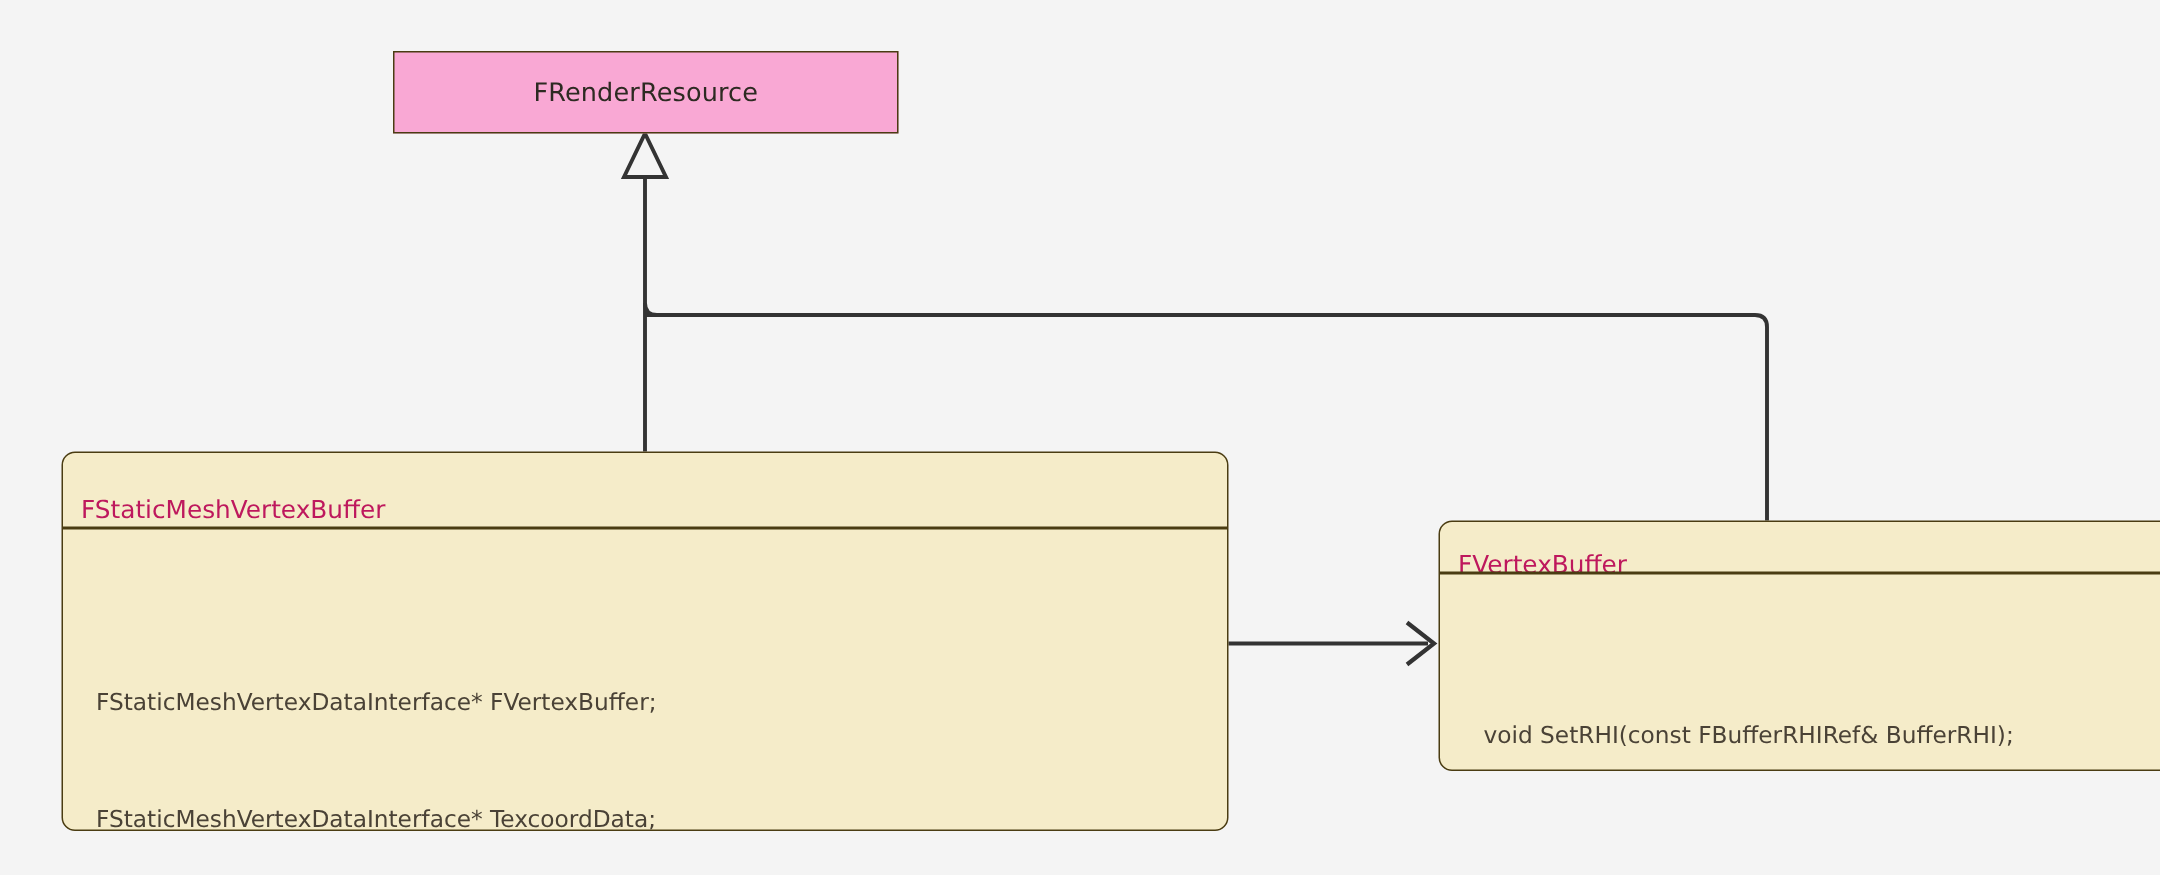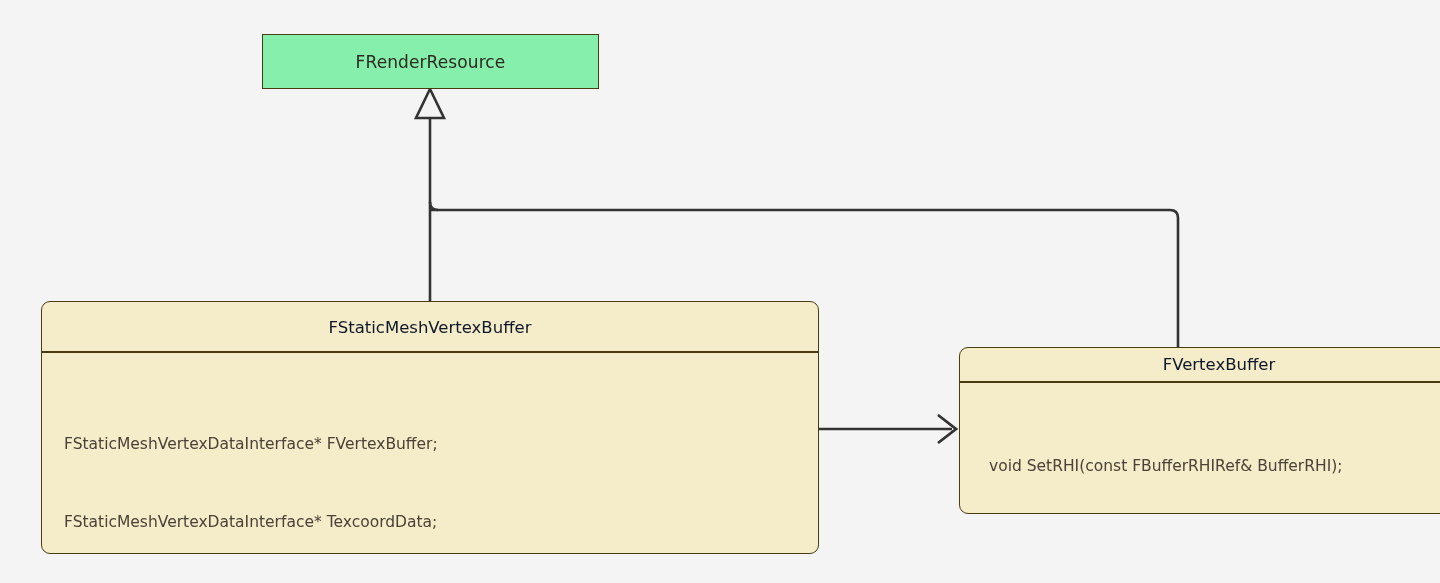--- a/index.html
+++ b/index.html
@@ -34,25 +34,24 @@
   
   .class-box {
     position: absolute;
     box-sizing: border-box;
     background: #f5ecc9;
     border: 1.6px solid #4a3c12;
     border-radius: 9px;
     overflow: hidden;
   }
   .class-header {
-    text-align: center;
-    color: #0f172a;
+    color: #be185d;
     font-size: 16.5px;
     line-height: 1;
-    padding: 0;
+    padding: 12px;
     position: relative;
   }
   .class-divider {
     position: absolute;
     left: 0;
     right: 0;
     height: 1.6px;
     background: #4a3c12;
   }
   .class-body {
@@ -65,21 +64,21 @@
     display: block;
     white-space: pre;
   }
 
   
   #box-frenderresource {
     left: 262px;
     top: 34px;
     width: 337px;
     height: 55px;
-    background: #86efac;
+    background: #f9a8d4;
     border: 1.6px solid #4a3c12;
     border-radius: 0;
     display: flex;
     align-items: center;
     justify-content: center;
   }
   #box-frenderresource .root-title {
     color: #2d2a22;
     font-size: 17px;
     letter-spacing: 0.1px;

